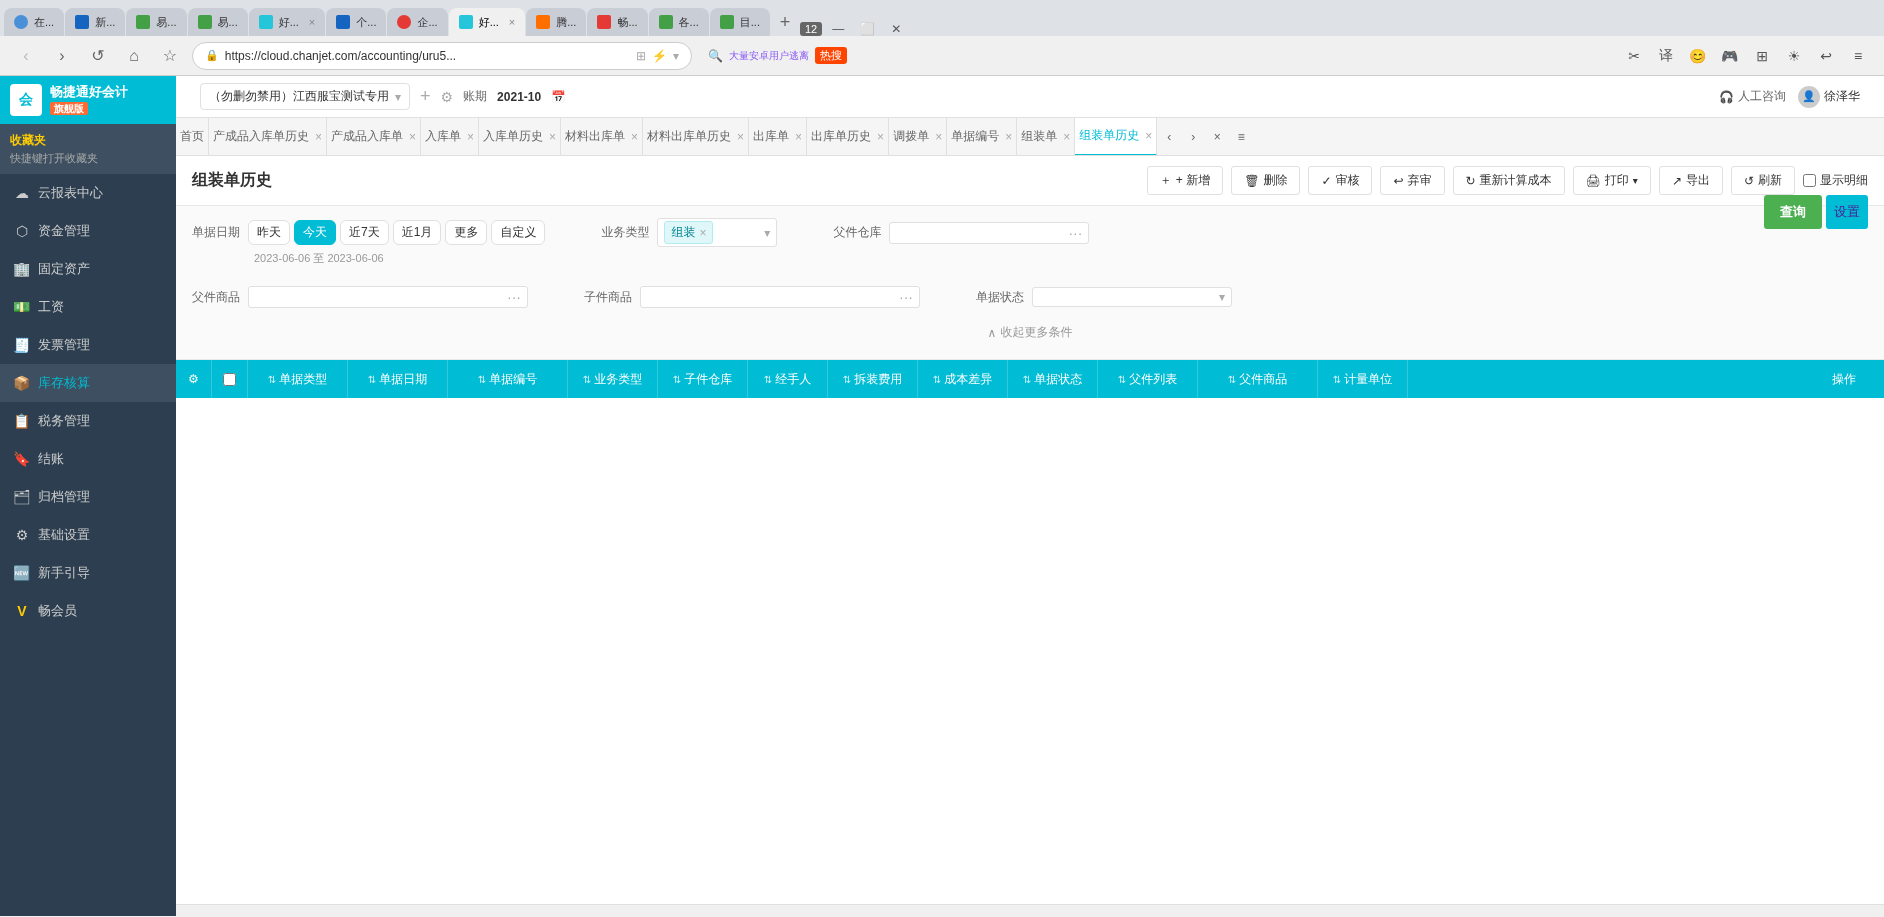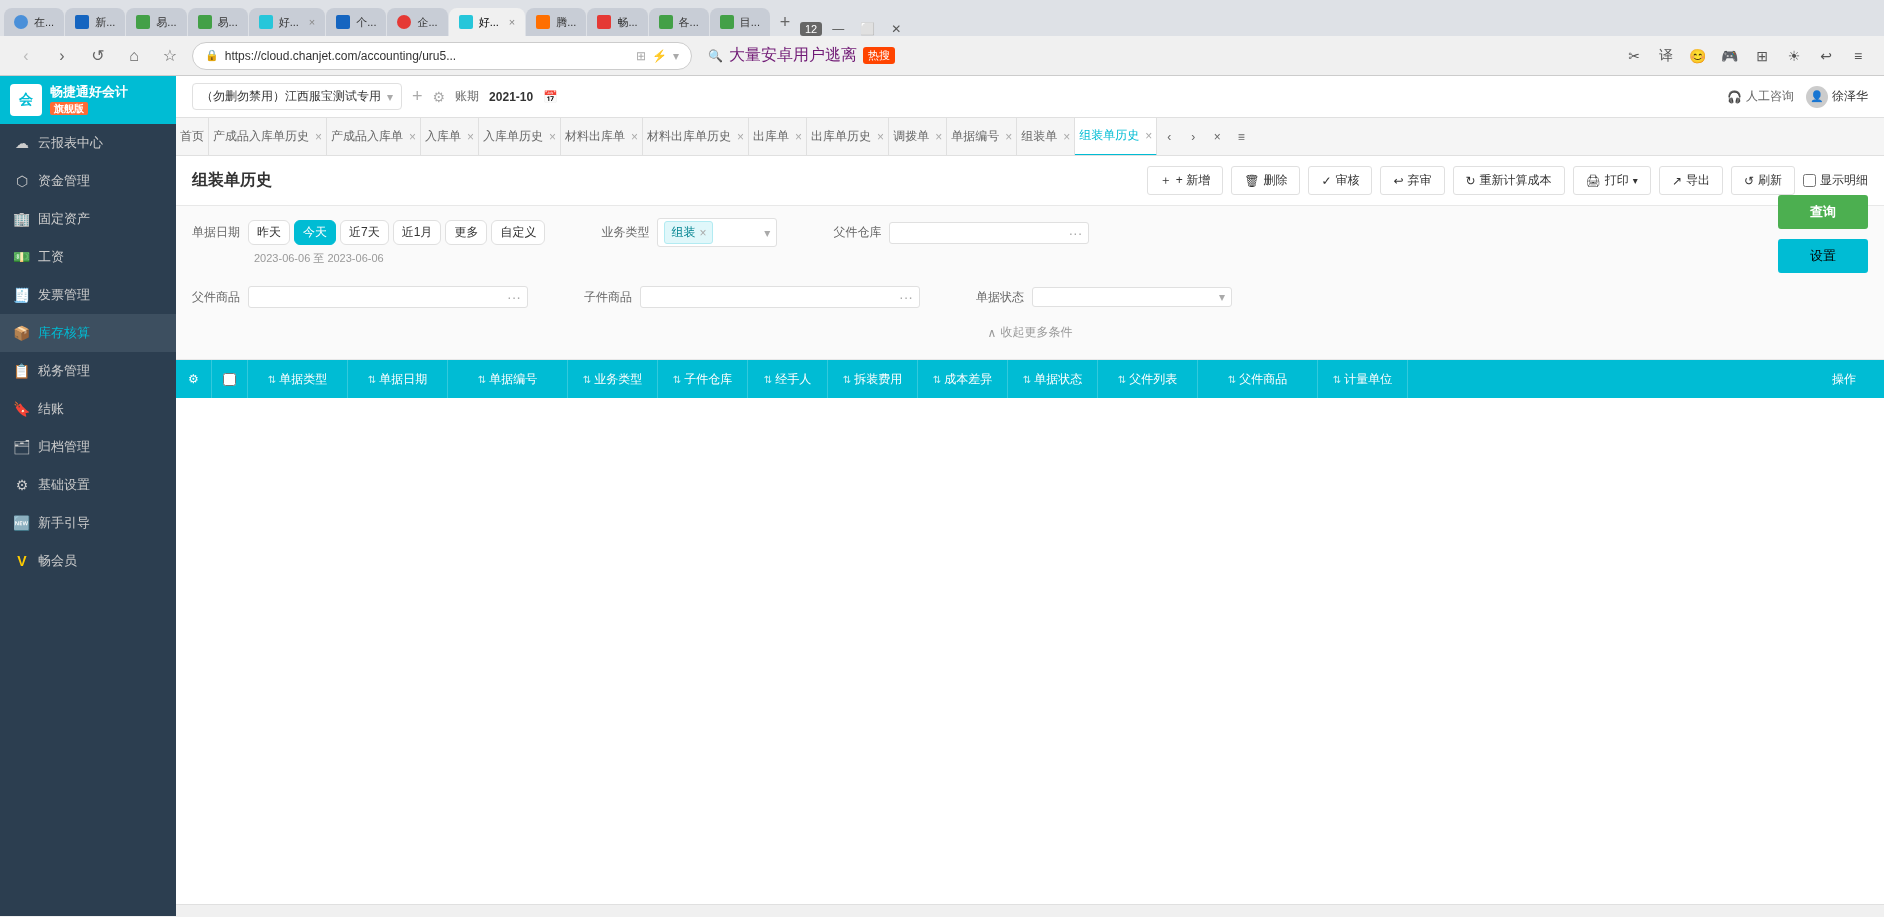--- a/index.html
+++ b/index.html
@@ -33,21 +33,21 @@
     .sidebar-favorites .fav-subtitle { color: #aaa; font-size: 11px; margin-top: 2px; }
     .sidebar-nav { flex: 1; overflow-y: auto; }
     .nav-item { display: flex; align-items: center; padding: 10px 14px; color: #ccc; cursor: pointer; gap: 8px; font-size: 13px; }
     .nav-item.active { background: #3d4f60; color: #00bcd4; }
     .nav-item .nav-icon { width: 16px; height: 16px; display: flex; align-items: center; justify-content: center; font-size: 14px; flex-shrink: 0; }
 
     
     .main-content { flex: 1; display: flex; flex-direction: column; background: #f5f5f5; overflow: hidden; }
 
     
-    .top-bar { display: flex; align-items: center; height: 42px; background: white; border-bottom: 1px solid #e0e0e0; padding: 0 16px; gap: 10px; }
+    .top-bar { display: flex; align-items: center; height: 42px; background: white; border-bottom: 1px solid #e0e0e0; padding: 0 24px; gap: 10px; }
     .company-selector { display: flex; align-items: center; gap: 6px; border: 1px solid #e0e0e0; border-radius: 4px; padding: 4px 8px; cursor: pointer; font-size: 12px; color: #333; background: white; }
     .period-label { font-size: 12px; color: #666; }
     .period-value { font-size: 12px; color: #333; font-weight: bold; }
     .top-bar-right { margin-left: auto; display: flex; align-items: center; gap: 12px; }
     .support-btn { display: flex; align-items: center; gap: 4px; color: #666; font-size: 12px; cursor: pointer; }
     .user-info { display: flex; align-items: center; gap: 4px; color: #333; font-size: 12px; cursor: pointer; }
 
     
     .page-tabs { display: flex; align-items: center; height: 38px; background: #f5f5f5; border-bottom: 1px solid #e0e0e0; overflow-x: auto; white-space: nowrap; }
     .page-tab { display: inline-flex; align-items: center; padding: 0 4px; height: 38px; font-size: 12px; color: #666; cursor: pointer; border-right: 1px solid #e0e0e0; gap: 4px; flex-shrink: 0; }
@@ -162,21 +162,21 @@
   <div class="nav-btn">☆</div>
   <div class="url-bar">
     <span class="lock-icon">🔒</span>
     <span>https://cloud.chanjet.com/accounting/uru5...</span>
     <span style="margin-left:auto;color:#aaa;">⊞</span>
     <span style="color:#aaa;">⚡</span>
     <span style="color:#aaa;">▾</span>
   </div>
   <div class="search-bar">
     <span style="color:#aaa;">🔍</span>
-    <span style="font-size:16px;color:#701a75;">大量安卓用户逃离</span>
+    <span style="font-size:10px;color:#8b5cf6;">大量安卓用户逃离</span>
     <span class="hot-tag">热搜</span>
   </div>
   <div class="toolbar-icons">
     <div class="toolbar-icon">✂</div>
     <div class="toolbar-icon">译</div>
     <div class="toolbar-icon">😊</div>
     <div class="toolbar-icon">🎮</div>
     <div class="toolbar-icon">⊞</div>
     <div class="toolbar-icon">☀</div>
     <div class="toolbar-icon">↩</div>
@@ -190,20 +190,24 @@
     <div class="sidebar-header">
       <div style="width:32px;height:32px;background:white;border-radius:4px;display:flex;align-items:center;justify-content:center;">
         <span style="color:#00bcd4;font-size:14px;font-weight:bold;">会</span>
       </div>
       <div class="sidebar-logo">
         <div>畅捷通好会计</div>
         <span class="sub">旗舰版</span>
       </div>
     </div>
 
+    <div class="sidebar-favorites">
+      <div class="fav-title">收藏夹</div>
+      <div class="fav-subtitle">快捷键打开收藏夹</div>
+    </div>
 
     <div class="sidebar-nav">
       <div class="nav-item">
         <div class="nav-icon">☁</div>
         <span>云报表中心</span>
       </div>
       <div class="nav-item">
         <div class="nav-icon">⬡</div>
         <span>资金管理</span>
       </div>
@@ -510,22 +514,22 @@
             <span>操作</span>
           </div>
         </div>
         <div class="table-body">
           
         </div>
       </div>
 
     </div>
 
-    <div style="position:absolute;right:16px;top:195px;display:flex;flex-direction:column;gap:10px;z-index:10;">
+    <div style="position:absolute;right:16px;top:195px;display:flex;flex-direction:row;gap:4px;z-index:10;">
       <button style="background:#4caf50;color:white;border:none;border-radius:3px;padding:8px 16px;cursor:pointer;font-size:13px;font-weight:bold;">查询</button>
-      <button style="background:#00bcd4;color:#000000;border:none;border-radius:3px;padding:8px 32px;cursor:pointer;font-size:13px;">设置</button>
+      <button style="background:#00bcd4;color:#4c1d95;border:none;border-radius:3px;padding:8px 8px;cursor:pointer;font-size:13px;">设置</button>
     </div>
 
     <div class="scrollbar-area"></div>
 
   </div>
 
 </div>
 
 </body></html>

